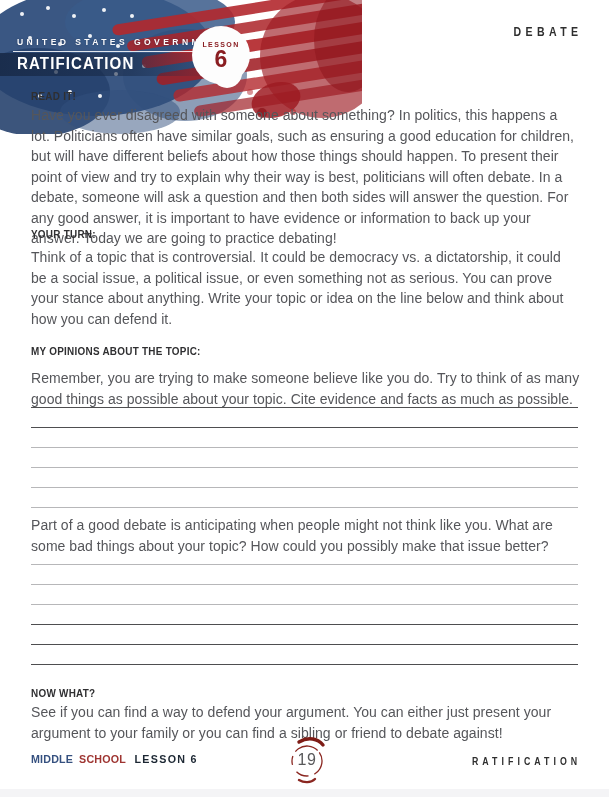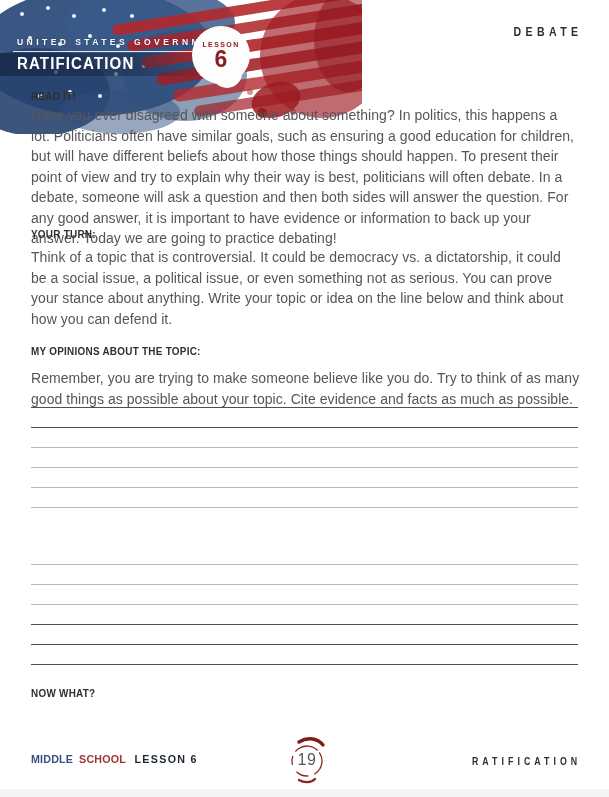--- a/index.html
+++ b/index.html
@@ -190,31 +190,33 @@
 
   <div class="rules-block rules-a" style="top:388px;">
       <div class="rule-line"></div>
       <div class="rule-line"></div>
       <div class="rule-line"></div>
       <div class="rule-line"></div>
       <div class="rule-line"></div>
       <div class="rule-line"></div>
     </div>
 
+  <div class="para" style="top:515px;">Part of a good debate is anticipating when people might not think like you. What are some bad things about your topic? How could you possibly make that issue better?</div>
 
   <div class="rules-block rules-b" style="top:545px;">
       <div class="rule-line"></div>
       <div class="rule-line"></div>
       <div class="rule-line"></div>
       <div class="rule-line"></div>
       <div class="rule-line"></div>
       <div class="rule-line"></div>
     </div>
 
   <div class="h-section" style="top:687px;">NOW WHAT?</div>
+  <div class="para" style="top:702px;">See if you can find a way to defend your argument. You can either just present your argument to your family or you can find a sibling or friend to debate against!</div>
 
   <div class="footer-left">
     <span class="brand-middle">MIDDLE</span>
     <span class="brand-school">SCHOOL</span>
     <span class="brand-lesson">LESSON 6</span>
   </div>
 
   <div class="page-circle">
     <svg viewBox="0 0 52 52" width="52" height="52" aria-hidden="true">
       <path d="M18,6 C27,0.5 37,2.5 42,9" fill="none" stroke="#7e1c16" stroke-width="3.4" stroke-linecap="round"></path>

